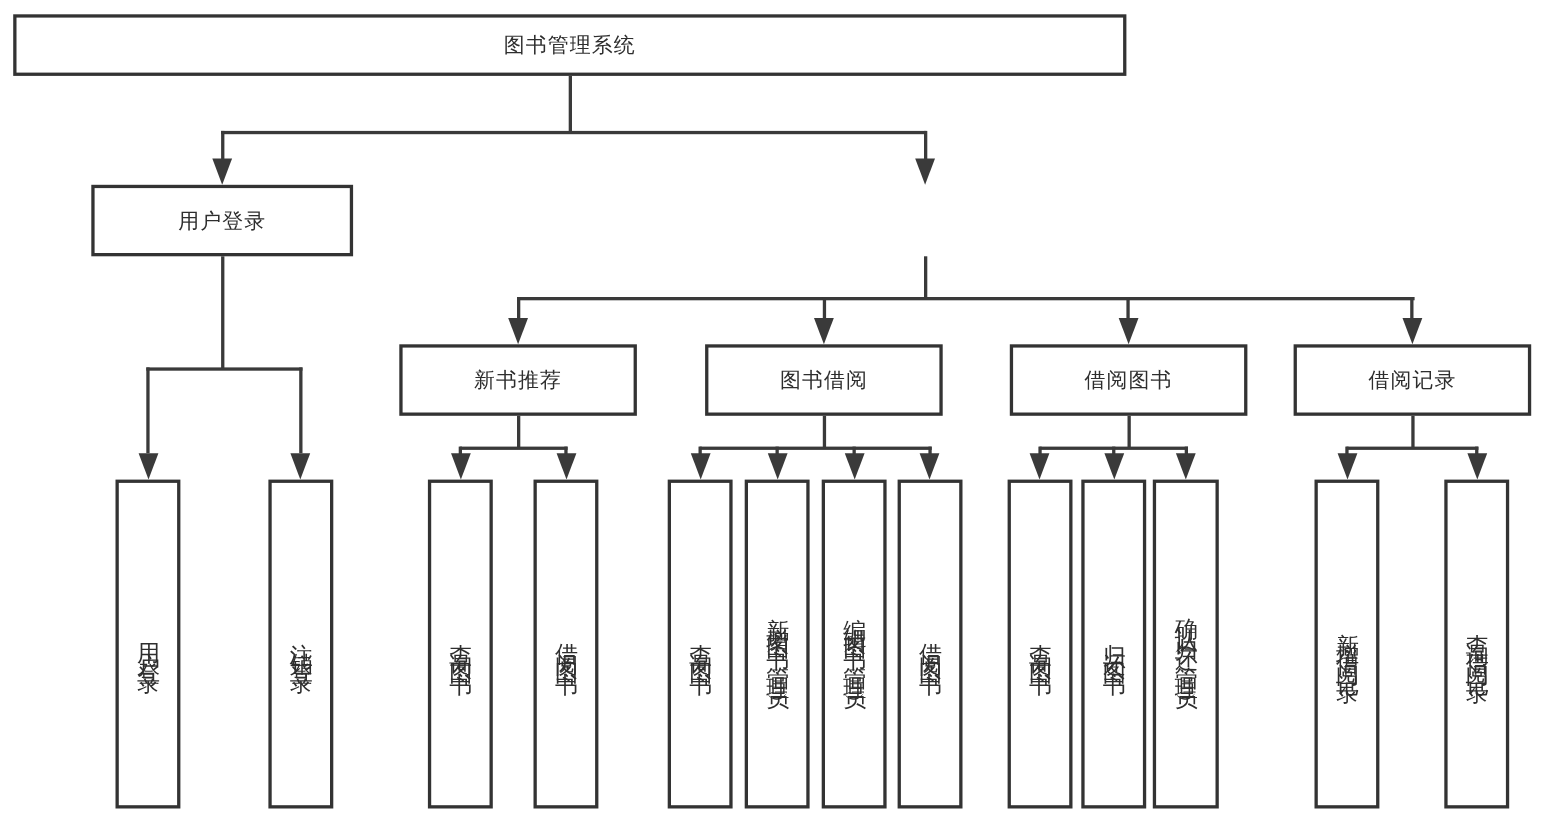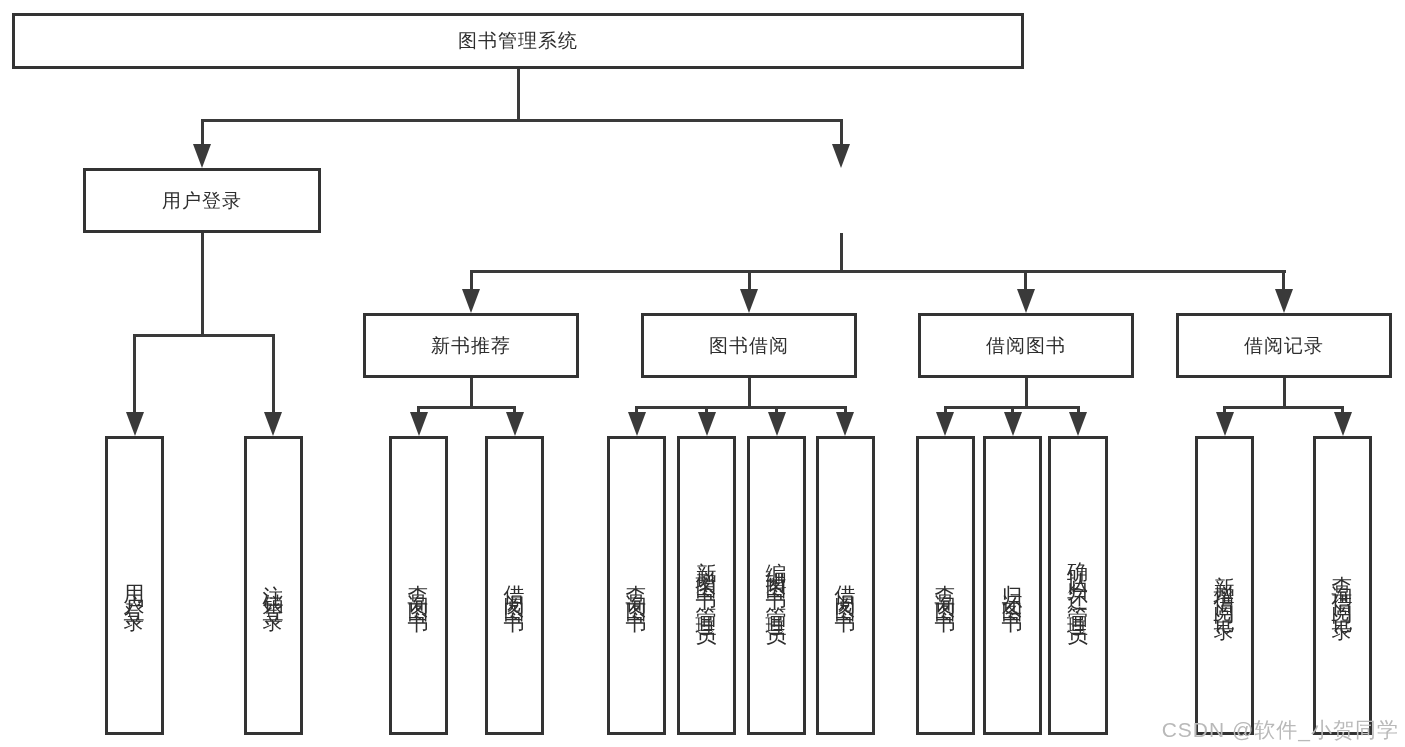--- a/index.html
+++ b/index.html
@@ -150,15 +150,14 @@
     <span class="vtext">确认归还（管理员）</span>
   </div>
 
   <div class="node v-node" style="left:1195px; top:436px; width:59px; height:299px;">
     <span class="vtext">新增借阅记录</span>
   </div>
   <div class="node v-node" style="left:1313px; top:436px; width:59px; height:299px;">
     <span class="vtext">查询借阅记录</span>
   </div>
 
-  <div class="watermark">CSDN @软件_小贺同学</div>
 
 </div>
 
 </body></html>

